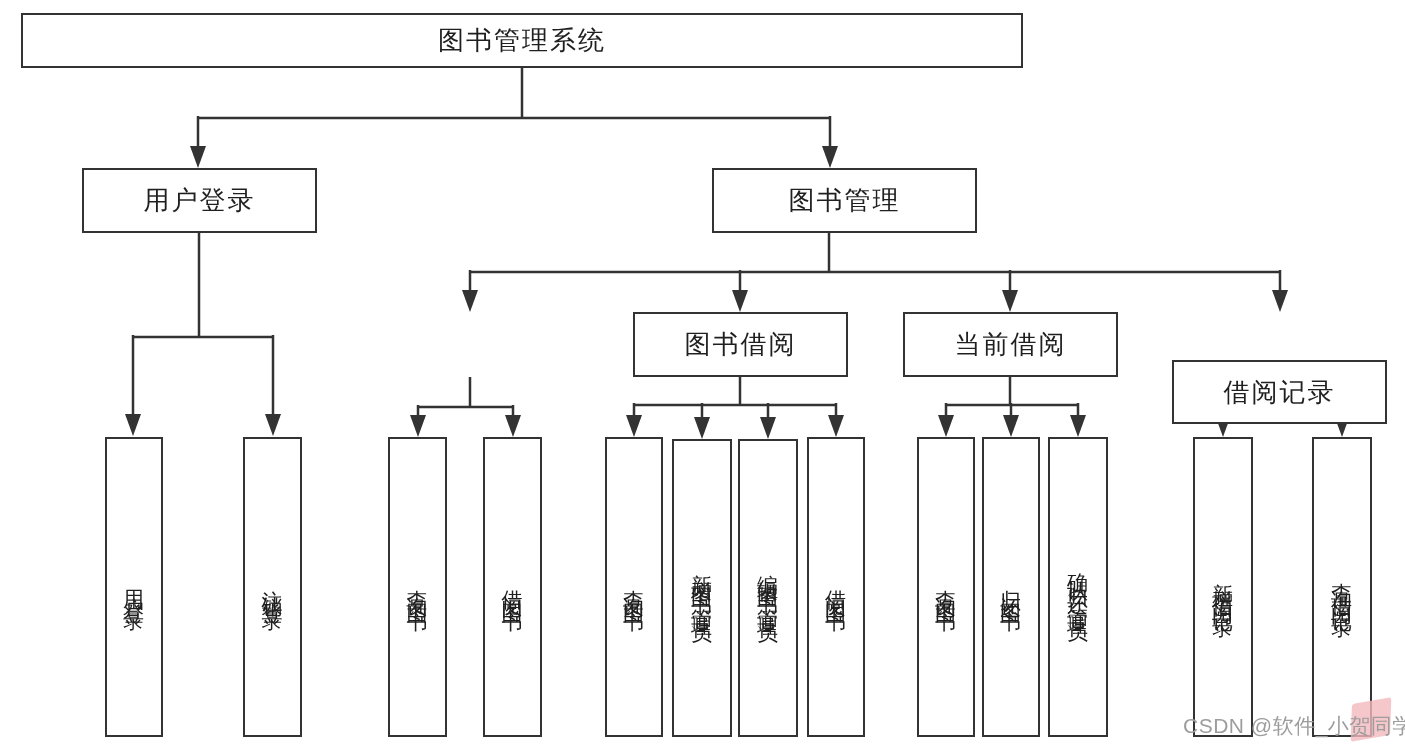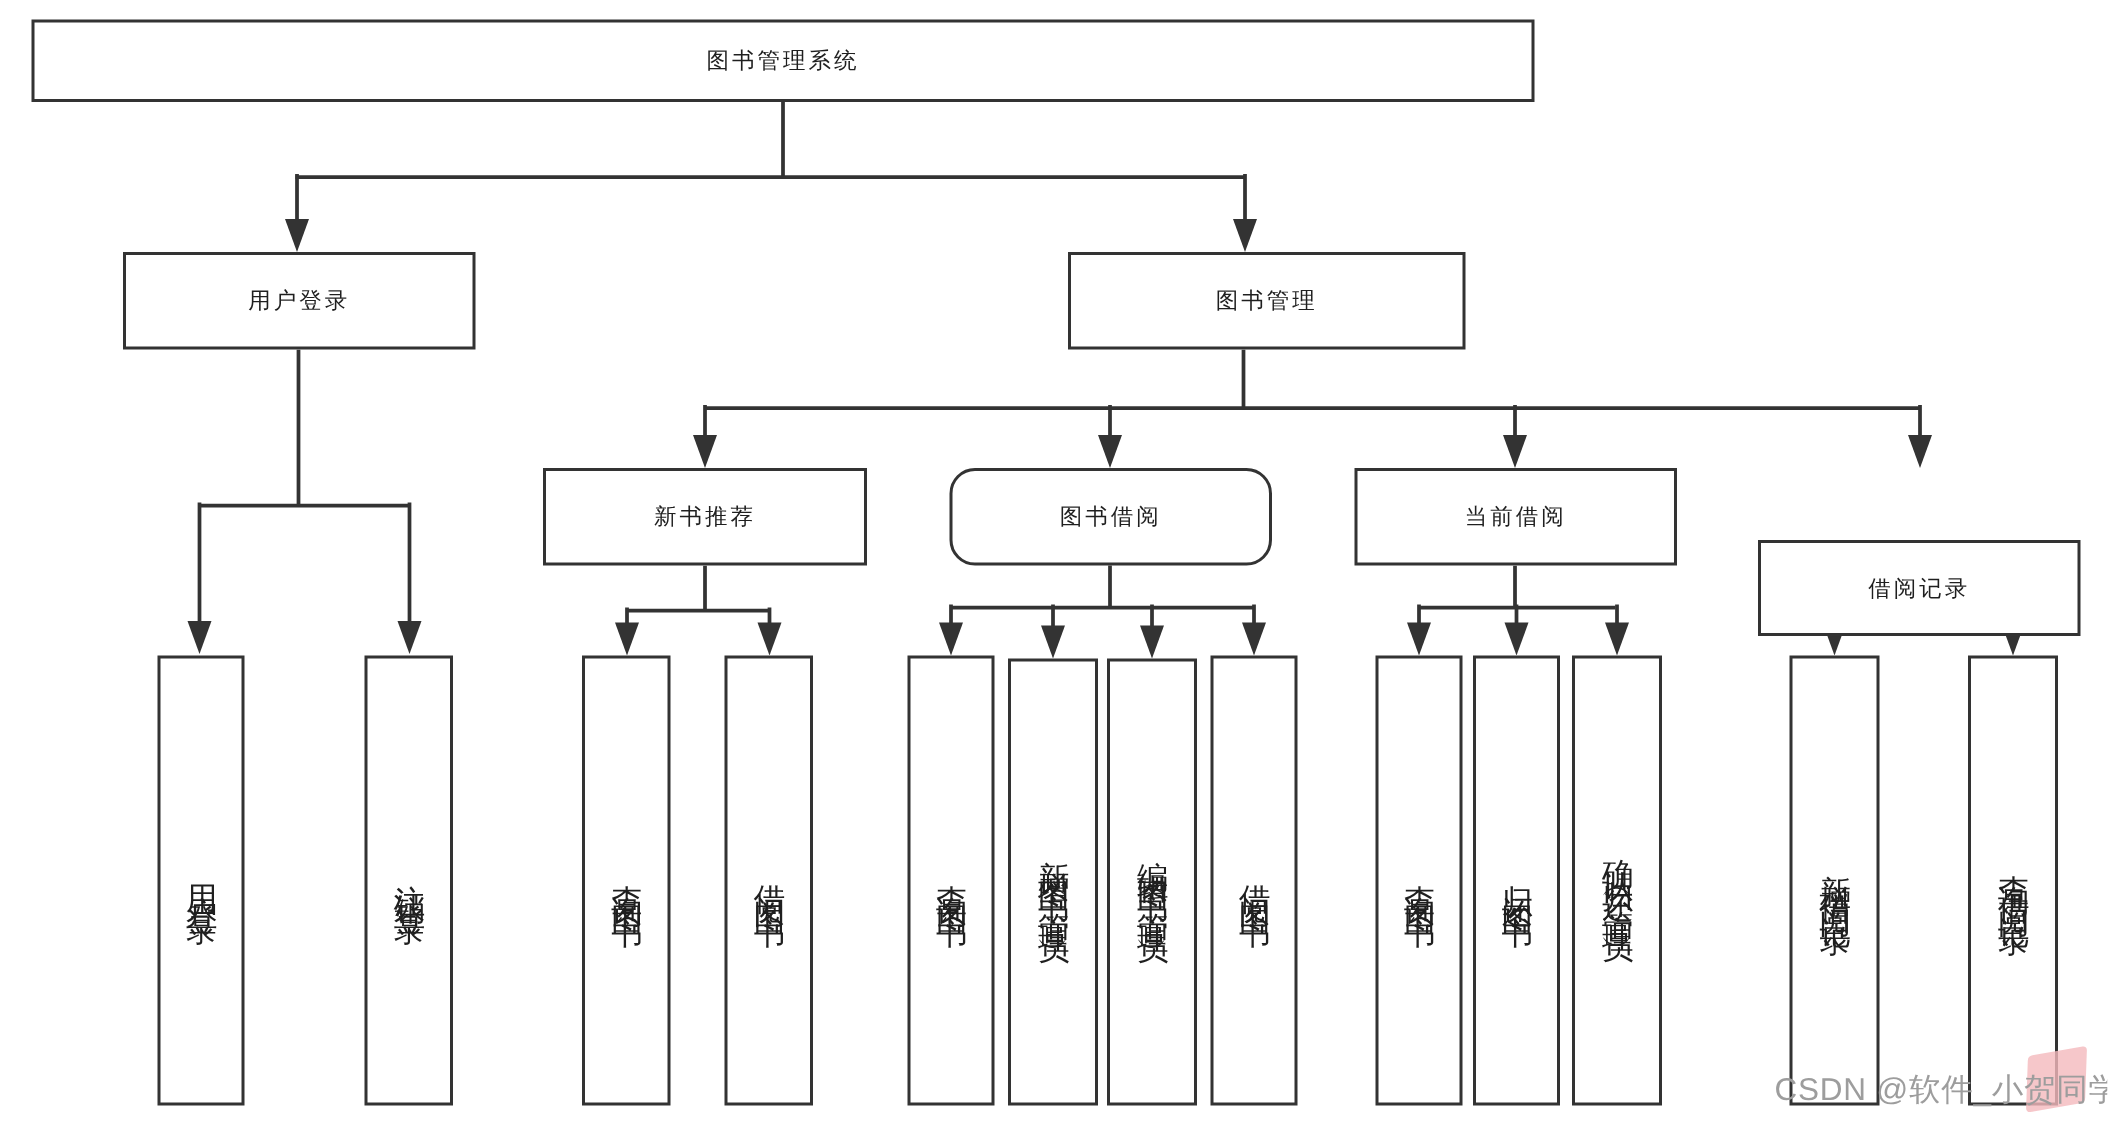--- a/index.html
+++ b/index.html
@@ -5,21 +5,21 @@
   html,body{margin:0;padding:0;background:#ffffff;}
   .stage{
     position:relative;width:1405px;height:747px;background:#ffffff;
     font-family:"Liberation Sans","DejaVu Sans",sans-serif;color:#1f1f1f;overflow:hidden;
   }
   .connectors{position:absolute;left:0;top:0;z-index:0;}
   .node{
     position:absolute;background:#ffffff;border:2.5px solid #333333;box-sizing:border-box;
     display:flex;align-items:center;justify-content:center;z-index:1;
   }
-  .hnode{font-size:15px;letter-spacing:2px;white-space:nowrap;font-family:Liberation Mono, monospace;}
+  .hnode{font-size:26px;letter-spacing:2px;white-space:nowrap;font-family:Liberation Mono, monospace;}
   .vnode{
     writing-mode:vertical-rl;text-orientation:mixed;
     font-size:21px;letter-spacing:7px;line-height:1;
   }
   .watermark{
     position:absolute;left:1183px;top:712px;z-index:3;
     font-size:21px;color:#9d9d9d;letter-spacing:0.5px;white-space:nowrap;
   }
   .wm-badge{
     position:absolute;left:1351px;top:701px;width:40px;height:37px;z-index:2;
@@ -84,22 +84,21 @@
       <polygon points="1215,415 1231,415 1223,437" fill="#333333"></polygon>
       <line x1="1342" y1="405" x2="1342" y2="419" stroke="#333333" stroke-width="2.5"></line>
       <polygon points="1334,415 1350,415 1342,437" fill="#333333"></polygon>
     </svg>
 
   <div class="node hnode" style="left:21px;top:13px;width:1002px;height:55px;">图书管理系统</div>
 
   <div class="node hnode" style="left:82px;top:168px;width:235px;height:65px;">用户登录</div>
   <div class="node hnode" style="left:712px;top:168px;width:265px;height:65px;">图书管理</div>
 
-  <div class="node hnode" style="left:362px;top:312px;width:216px;height:65px;">新书推荐</div>
-  <div class="node hnode" style="left:633px;top:312px;width:215px;height:65px;border-radius:17px;">图书借阅</div>
+  <div class="node hnode" style="left:633px;top:312px;width:215px;height:65px;">图书借阅</div>
   <div class="node hnode" style="left:903px;top:312px;width:215px;height:65px;">当前借阅</div>
   <div class="node hnode" style="left:1172px;top:312px;width:215px;height:64px;margin-top:48px;">借阅记录</div>
 
   <div class="node vnode" style="left:105px;top:437px;width:58px;height:300px;">用户登录</div>
   <div class="node vnode" style="left:243px;top:437px;width:59px;height:300px;">注销登录</div>
 
   <div class="node vnode" style="left:388px;top:437px;width:59px;height:300px;">查询图书</div>
   <div class="node vnode" style="left:483px;top:437px;width:59px;height:300px;">借阅图书</div>
 
   <div class="node vnode" style="left:605px;top:437px;width:58px;height:300px;">查询图书</div>

